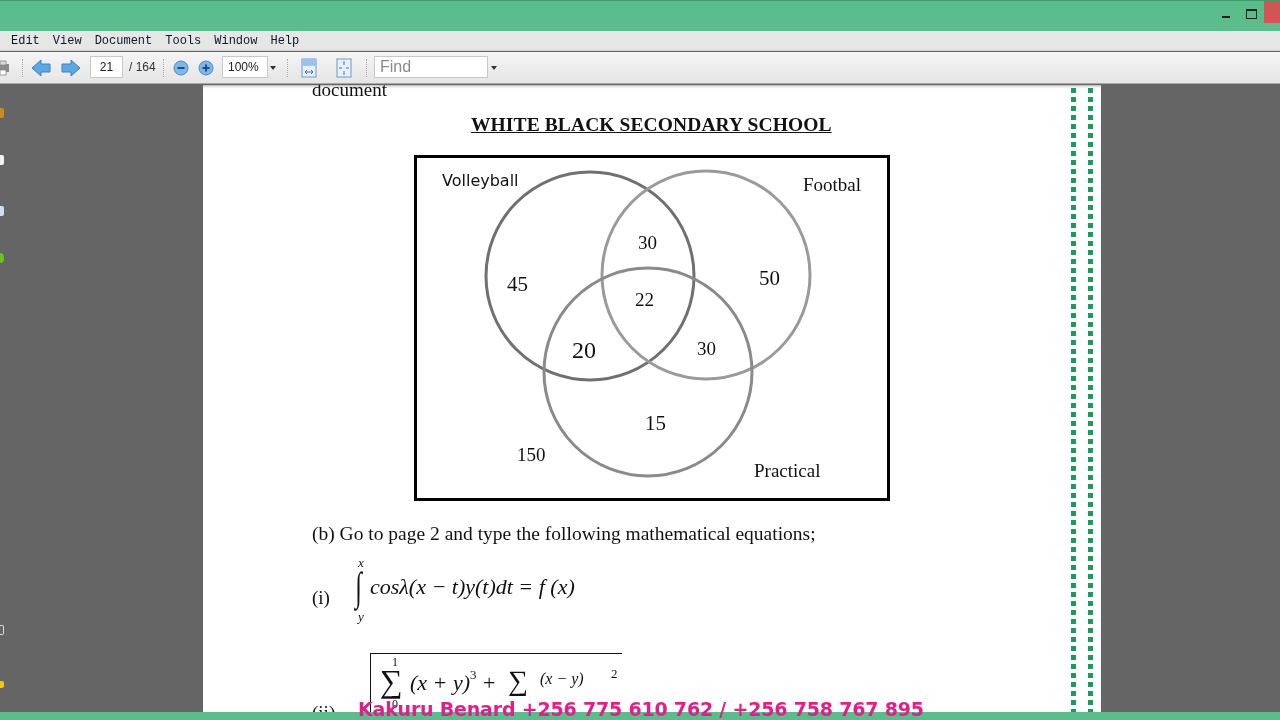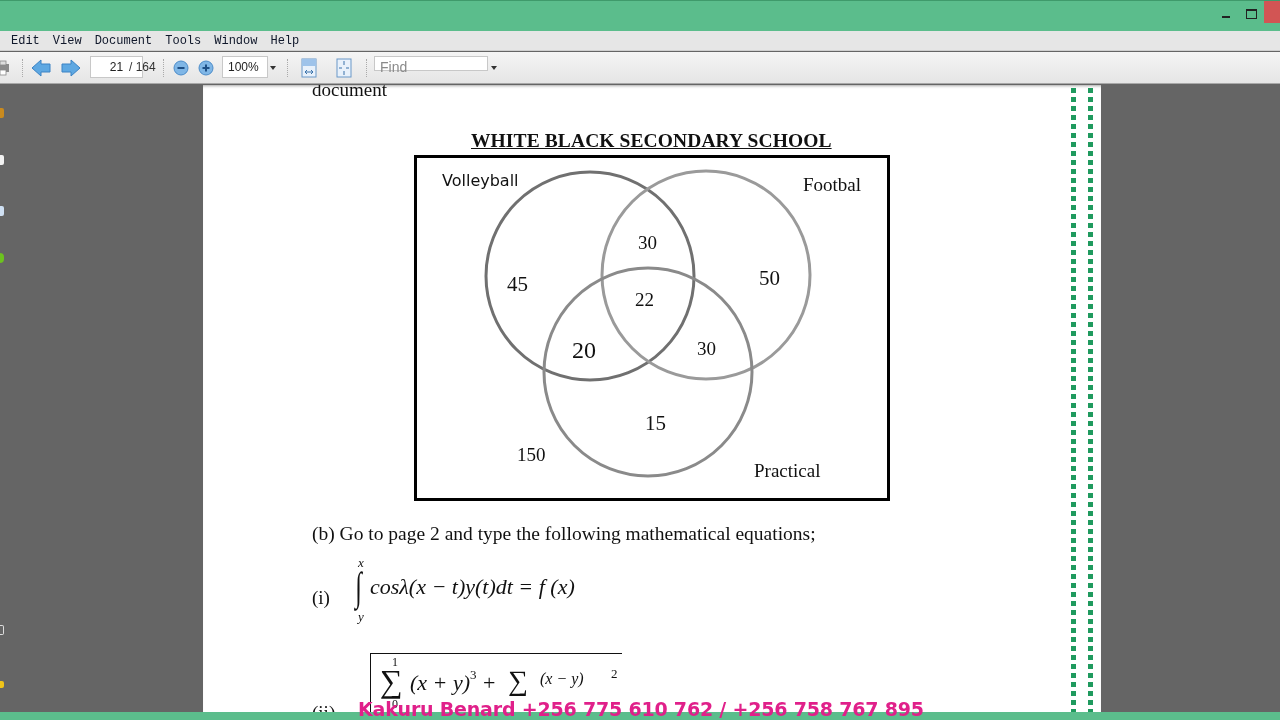--- a/index.html
+++ b/index.html
@@ -12,35 +12,35 @@
   .win-max { left: 1242px; width: 18px; }
   .win-max::after { content: ""; display: block; width: 9px; height: 7px; border: 1px solid #222; border-top-width: 2px; }
   .win-close { left: 1264px; width: 16px; top: 0; height: 22px; background: #d25554; }
 
   .menubar { position: absolute; left: 0; top: 31px; width: 1280px; height: 20px; background: #e6e6e6; border-bottom: 1px solid #cfcfcf; display: flex; align-items: center; padding-left: 11px; }
   .menubar .menu-item { font-size: 12.5px; color: #0f172a; margin-right: 13px; font-family: Liberation Mono, monospace; font-size: 12px; }
 
   .toolbar { position: absolute; left: 0; top: 52px; width: 1280px; height: 32px; background: linear-gradient(#f5f5f5, #e5e5e5); border-bottom: 1px solid #a8a8a8; }
   .tb { position: absolute; top: 5px; height: 22px; display: flex; align-items: center; justify-content: center; }
   .sep { position: absolute; top: 7px; width: 2px; height: 18px; border-left: 1px dotted #aaa; }
-  .page-input { position: absolute; left: 90px; top: 56px; width: 53px; height: 22px; background: #fff; border: 1px solid #c8c8c8; font-size: 12px; text-align: center; line-height: 20px; color: #222; }
+  .page-input { position: absolute; left: 90px; top: 56px; width: 33px; height: 22px; background: #fff; border: 1px solid #c8c8c8; font-size: 12px; text-align: center; line-height: 20px; color: #222; }
   .page-total { position: absolute; left: 129px; top: 60px; font-size: 12px; color: #333; }
   .zoom-box { position: absolute; left: 222px; top: 56px; width: 46px; height: 22px; background: #fff; border: 1px solid #c8c8c8; font-size: 12px; line-height: 20px; padding-left: 5px; color: #222; }
   .dd-arrow { position: absolute; width: 0; height: 0; border-left: 3px solid transparent; border-right: 3px solid transparent; border-top: 4px solid #333; }
-  .find-box { position: absolute; left: 374px; top: 56px; width: 114px; height: 15px; background: #fff; border: 1px solid #c8c8c8; font-size: 14px; line-height: 20px; padding-left: 5px; color: #8a8a8a; }
+  .find-box { position: absolute; left: 374px; top: 56px; width: 114px; height: 22px; background: #fff; border: 1px solid #c8c8c8; font-size: 16px; line-height: 20px; padding-left: 5px; color: #8a8a8a; }
 
   .left-pane { position: absolute; left: 0; top: 85px; width: 203px; height: 627px; background: #656565; }
   .left-icon { position: absolute; left: 0; width: 4px; height: 10px; border-radius: 0 2px 2px 0; }
 
   .page { position: absolute; left: 203px; top: 85px; width: 898px; height: 627px; background: #fff; overflow: hidden; box-shadow: inset 0 3px 3px -2px rgba(0,0,0,0.35); }
   .right-pane { position: absolute; left: 1101px; top: 85px; width: 179px; height: 627px; background: #656565; }
   .dotline { position: absolute; top: 3px; width: 5px; height: 624px; background-image: repeating-linear-gradient(to bottom, #1f9a5e 0 5px, transparent 5px 9px); }
 
   .doc-text { position: absolute; font-family: "Liberation Serif", serif; color: #111; }
-  .school-title { position: absolute; left: 268px; top: 29px; font-family: "Liberation Serif", serif; font-weight: bold; font-size: 19.5px; text-decoration: underline; color: #111; letter-spacing: 0.1px; margin-top: 16px; }
+  .school-title { position: absolute; left: 268px; top: 29px; font-family: "Liberation Serif", serif; font-weight: bold; font-size: 19.5px; text-decoration: underline; color: #111; letter-spacing: 0.1px; }
 
   .venn-frame { position: absolute; left: 211px; top: 70px; width: 476px; height: 346px; border: 3px solid #000; padding-left: 39px; }
   .venn-frame svg { position: absolute; left: 0; top: 0; }
 
   .status-bar { position: absolute; left: 0; top: 712px; width: 1280px; height: 8px; background: #5bbd8c; }
   .watermark { position: absolute; left: 358px; top: 698px; font-family: "DejaVu Sans", sans-serif; font-weight: bold; font-size: 19px; color: #e0208a; white-space: nowrap; letter-spacing: -0.2px; text-align: right; }
 </style>
 </head>
 <body>
 

